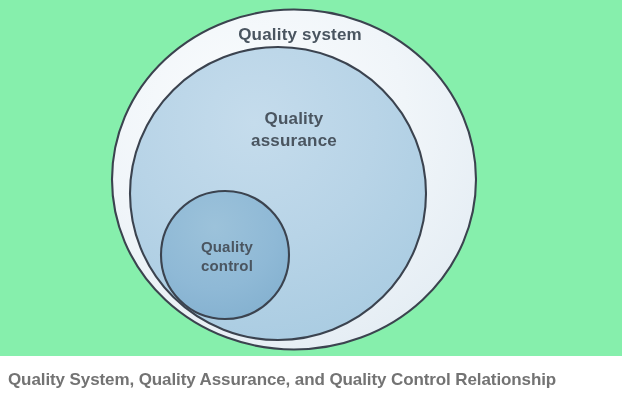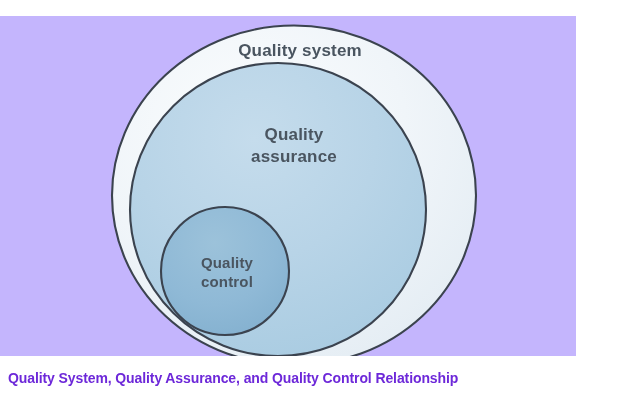--- a/index.html
+++ b/index.html
@@ -20,24 +20,24 @@
     position: relative;
     width: 622px;
     height: 410px;
     background: #ffffff;
   }
 
   
   .diagram-area {
     position: absolute;
     left: 0;
-    top: 16px;
-    width: 576px;
+    top: 0;
+    width: 622px;
     height: 356px;
-    background: #c4b5fd;
+    background: #86efac;
     overflow: hidden;
   }
 
   .diagram-svg {
     position: absolute;
     left: 0;
     top: 0;
     display: block;
   }
 
@@ -61,23 +61,23 @@
     height: 54px;
     background: #ffffff;
   }
 
   .caption-text {
     position: absolute;
     left: 8px;
     top: 14px;
     width: 606px;
     font-family: "Liberation Sans", sans-serif;
-    font-size: 14px;
+    font-size: 17px;
     font-weight: 700;
-    color: #6d28d9;
+    color: #737373;
     white-space: nowrap;
     letter-spacing: -0.1px;
   }
 
   .watermark {
     position: absolute;
     left: 492px;
     top: 364px;
     font-family: "Liberation Sans", sans-serif;
     font-size: 19px;

